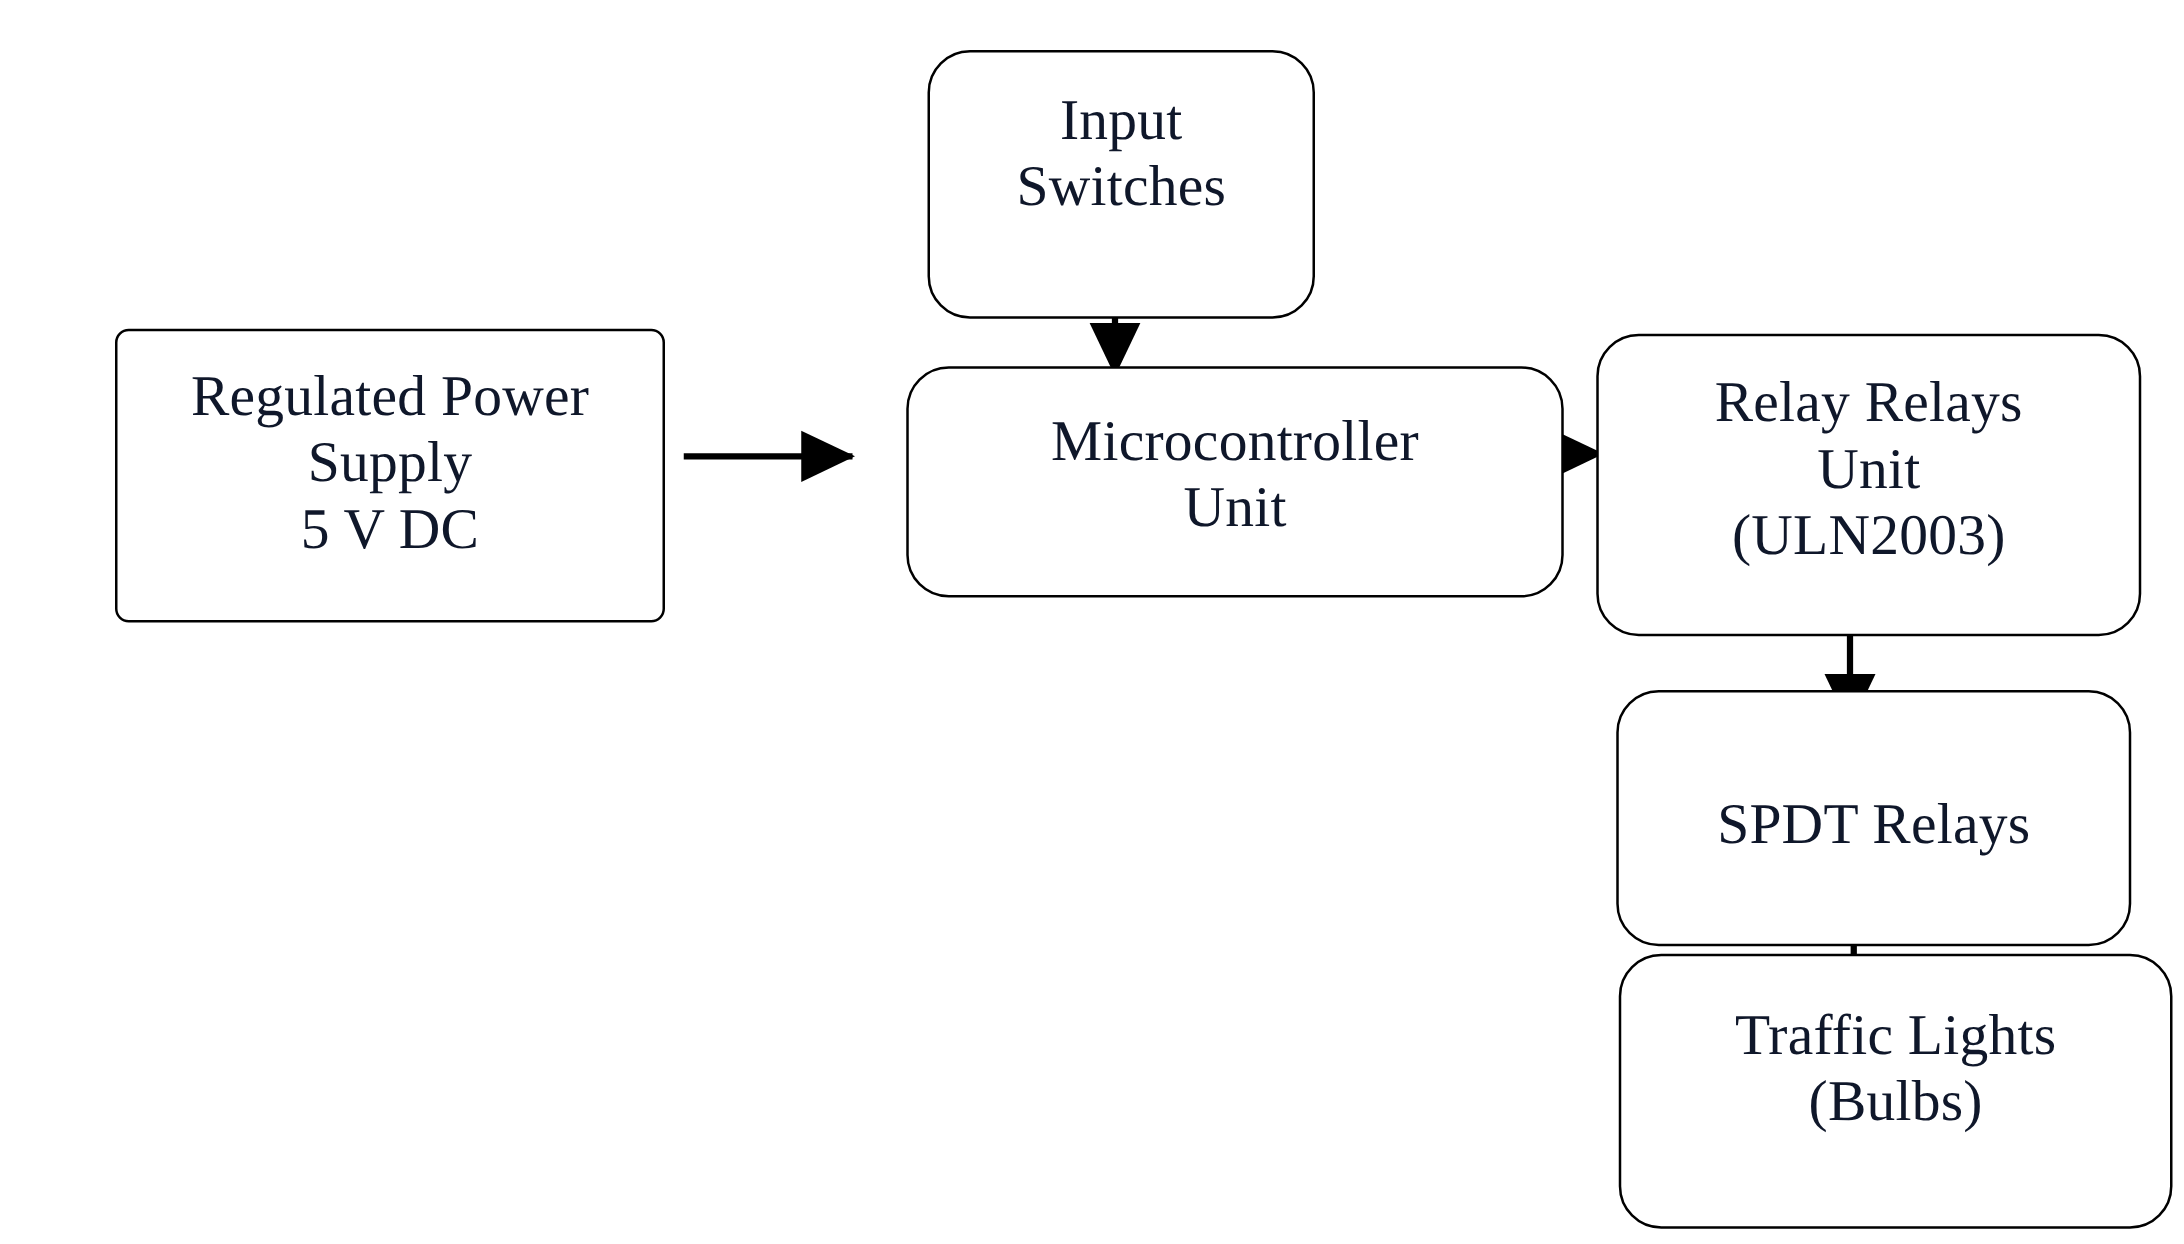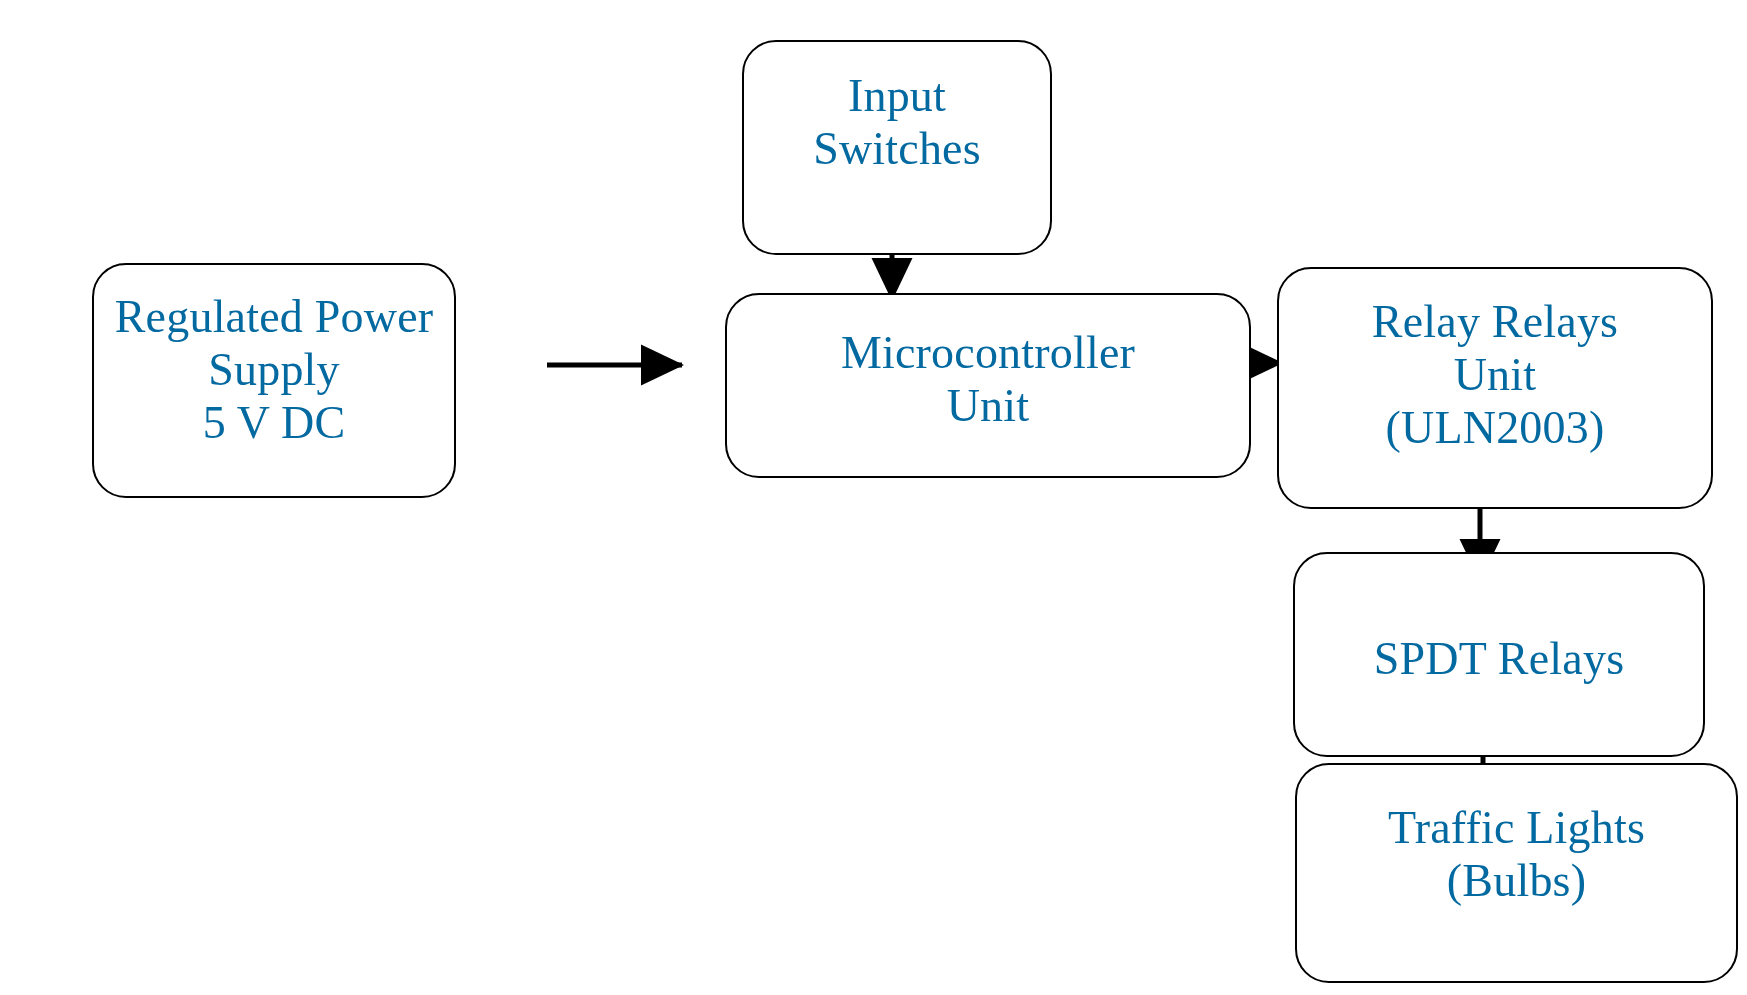--- a/index.html
+++ b/index.html
@@ -35,31 +35,31 @@
     border-radius: 34px;
     display: flex;
     align-items: center;
     justify-content: center;
     z-index: 2;
   }
   .node-label {
     display: block;
     width: 100%;
     text-align: center;
-    color: #0369a1;
+    color: #0f172a;
     font-family: "Liberation Serif", "DejaVu Serif", serif;
     font-size: 46px;
     line-height: 53px;
     letter-spacing: 0.2px;
     white-space: pre-line;
   }
   
   #node-input-switches   { left: 742px;  top: 40px;  width: 310px; height: 215px; }
   #node-input-switches .node-label { margin-top: -52px; }
-  #node-power-supply     { left: 92px;   top: 263px; width: 364px; height: 235px; }
+  #node-power-supply     { left: 92px;   top: 263px; width: 440px; height: 235px; border-radius: 11px; }
   #node-power-supply .node-label { margin-top: -22px; }
   #node-microcontroller  { left: 678px;  top: 293px; width: 526px; height: 185px; margin-left: 47px; }
   #node-microcontroller .node-label { margin-top: -14px; }
   #node-relay-driver     { left: 1277px; top: 267px; width: 436px; height: 242px; }
   #node-relay-driver .node-label { margin-top: -28px; }
   #node-spdt-relays      { left: 1293px; top: 552px; width: 412px; height: 205px; }
   #node-spdt-relays .node-label { margin-top: 8px; }
   #node-traffic-lights   { left: 1295px; top: 763px; width: 443px; height: 220px; }
   #node-traffic-lights .node-label { margin-top: -38px; }
 </style>

